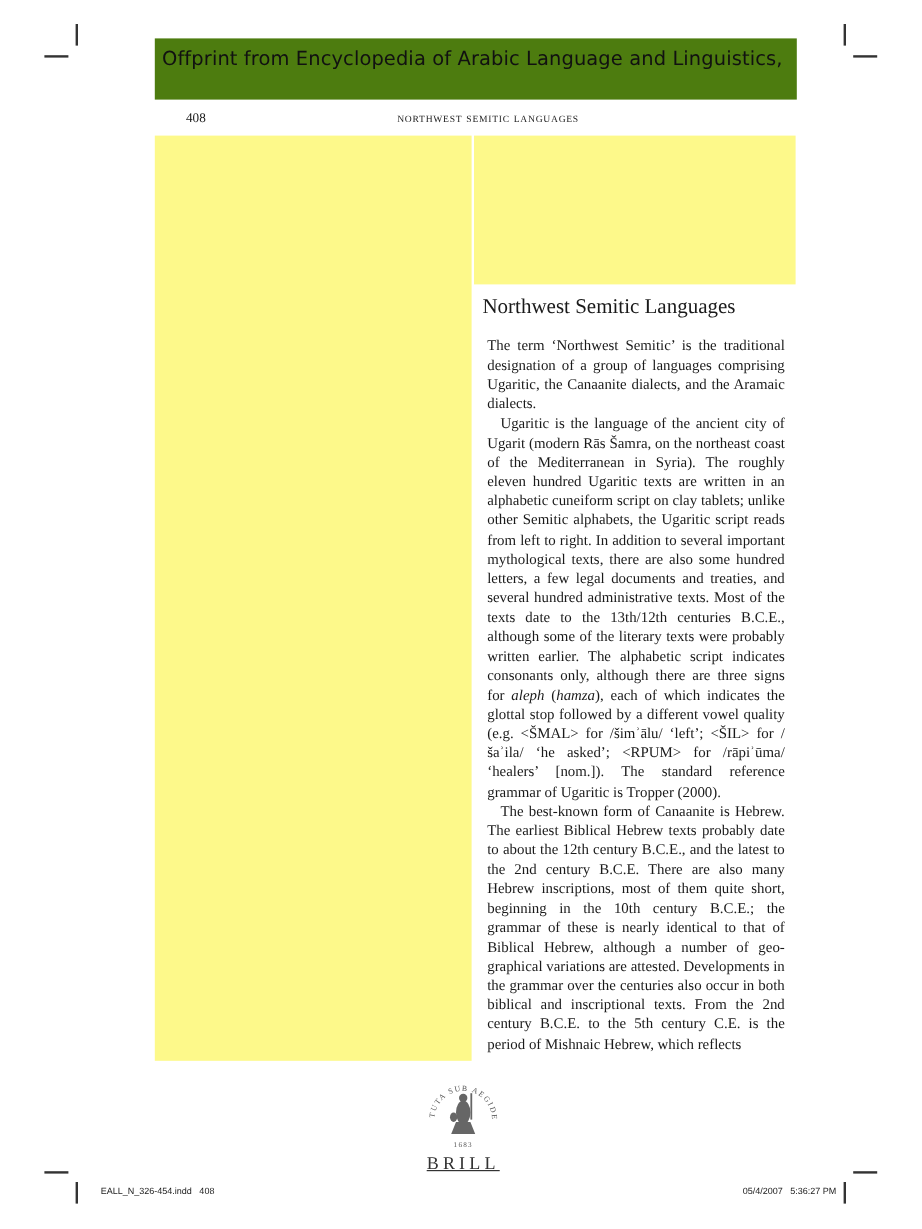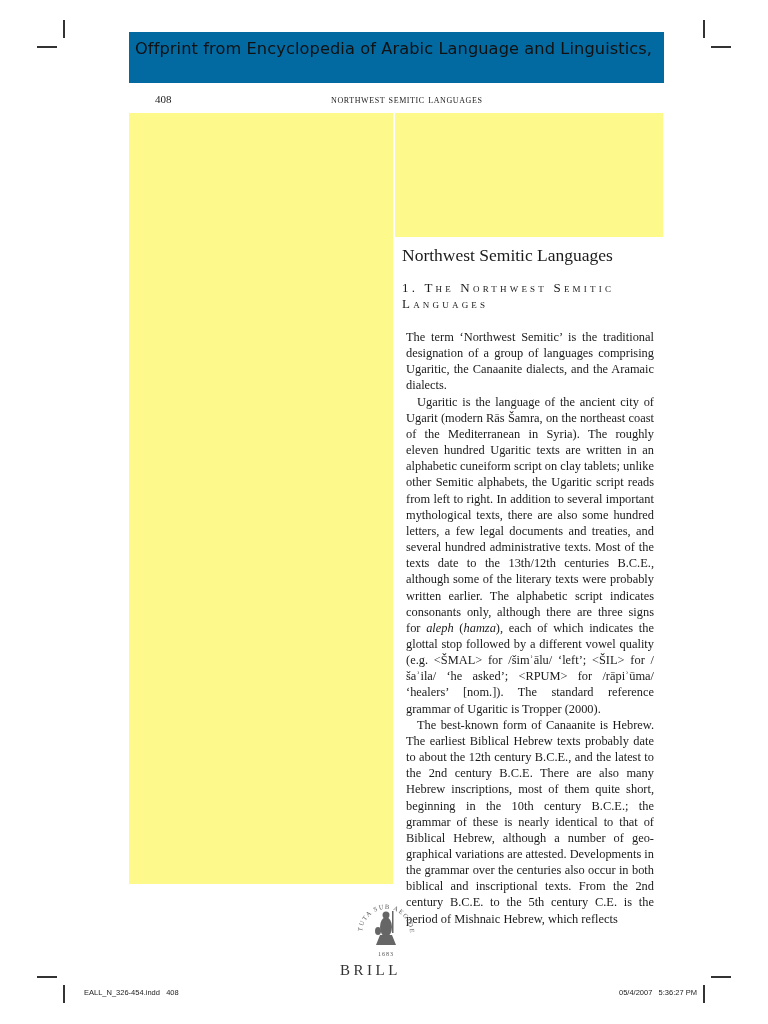--- a/index.html
+++ b/index.html
@@ -5,21 +5,21 @@
   html, body { margin: 0; padding: 0; }
   body {
     width: 768px; height: 1024px; position: relative; overflow: hidden;
     background: #ffffff;
     font-family: "Liberation Serif", "DejaVu Serif", serif;
     color: #1a1a1a;
   }
   .crop { position: absolute; background: #333; }
   .banner {
     position: absolute; left: 129px; top: 32px; width: 535px; height: 51px;
-    background: #0369a1;
+    background: #4d7c0f;
     font-family: "DejaVu Sans", "Liberation Sans", sans-serif;
     font-size: 16.2px; line-height: 21px; color: #111;
     padding: 6px 0 0 6px; box-sizing: border-box; letter-spacing: 0.1px;
   }
   .running-head {
     position: absolute; top: 92px; left: 155px; width: 527px; height: 14px;
     font-size: 11px; line-height: 14px;
   }
   .folio { position: absolute; left: 0; top: 0; }
   .rh-title {
@@ -48,22 +48,22 @@
   .body-text {
     font-size: 12.4px; line-height: 16.15px; text-align: justify;
     hyphens: manual; margin: 4px;
   }
   .body-text p { margin: 0; }
   .body-text p.indent { text-indent: 11px; }
   .logo {
     position: absolute; left: 350px; top: 893px; width: 72px; height: 72px;
   }
   .publisher {
-    position: absolute; left: 340px; top: 962px; width: 92px; 
-    font-size: 15px; letter-spacing: 3.5px; color: #333;
+    position: absolute; left: 340px; top: 962px; width: 92px; text-align: center;
+    font-size: 15px; letter-spacing: 3.5px; color: #333; text-decoration: underline;
   }
   .slug-left, .slug-right {
     position: absolute; top: 988px;
     font-family: "Liberation Sans", "DejaVu Sans", sans-serif;
     font-size: 7.5px; color: #222;
   }
   .slug-left { left: 84px; }
   .slug-right { left: 619px; }
 </style>
 </head>
@@ -85,24 +85,20 @@
 <div class="running-head">
   <span class="folio">408</span>
   <span class="rh-title">Northwest Semitic Languages</span>
 </div>
 
 <div class="yellow-left"></div>
 <div class="yellow-right"></div>
 
 <div class="column">
   <h1 class="article-title">Northwest Semitic Languages</h1>
-  <h2 class="section-head">
-    <span>1.</span>
-    <span>The Northwest Semitic Languages</span>
-  </h2>
   <div class="body-text">
     <p>The term ‘Northwest Semitic’ is the traditional designation of a group of languages compris­ing Ugaritic, the Canaanite dialects, and the Aramaic dialects.</p>
     <p class="indent"><span>Ugaritic is the language of the ancient city of Ugarit (modern Rās Šamra, on the north­east coast of the Mediterranean in Syria). The roughly eleven hundred Ugaritic texts are writ­ten in an alphabetic cuneiform script on clay tablets; unlike other Semitic alphabets, the Ugaritic script reads from left to right. In addi­tion to several important mythological texts, there are also some hundred letters, a few legal documents and treaties, and several hundred administrative texts. Most of the texts date to the 13th/12th centuries B.C.E., although some of the literary texts were probably written ear­lier. The alphabetic script indicates consonants only, although there are three signs for </span><i>aleph</i><span> (</span><i>hamza</i><span>), each of which indicates the glottal stop followed by a different vowel quality (e.g. &lt;ŠMAL&gt; for /šimʾālu/ ‘left’; &lt;ŠIL&gt; for /šaʾila/ ‘he asked’; &lt;RPUM&gt; for /rāpiʾūma/ ‘healers’ [nom.]). The standard reference grammar of Ugaritic is Tropper (2000).</span></p>
     <p class="indent">The best-known form of Canaanite is Hebrew. The earliest Biblical Hebrew texts probably date to about the 12th century B.C.E., and the latest to the 2nd century B.C.E. There are also many Hebrew inscriptions, most of them quite short, beginning in the 10th century B.C.E.; the grammar of these is nearly identical to that of Biblical Hebrew, although a number of geo­graphical variations are attested. Developments in the grammar over the centuries also occur in both biblical and inscriptional texts. From the 2nd century B.C.E. to the 5th century C.E. is the period of Mishnaic Hebrew, which reflects</p>
   </div>
 </div>
 
 <svg class="logo" viewBox="0 0 72 72">
   <defs>
     <path id="arc" d="M 12 40 A 24 24 0 1 1 60 40"></path>

